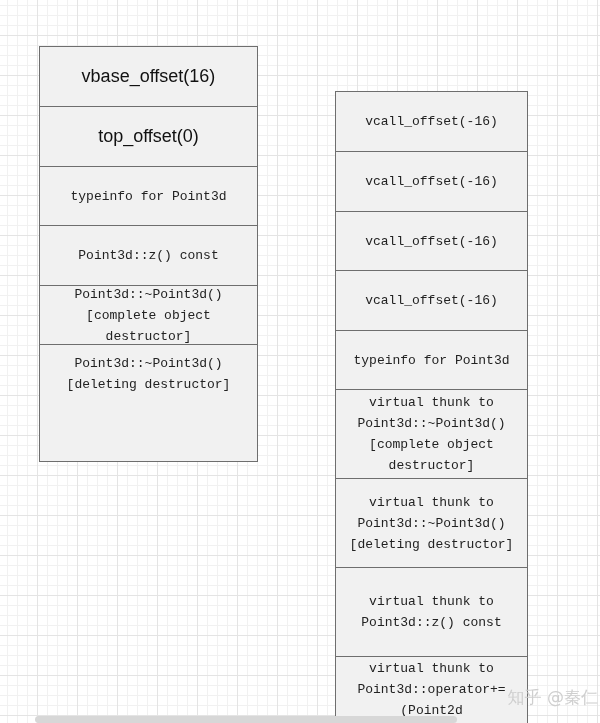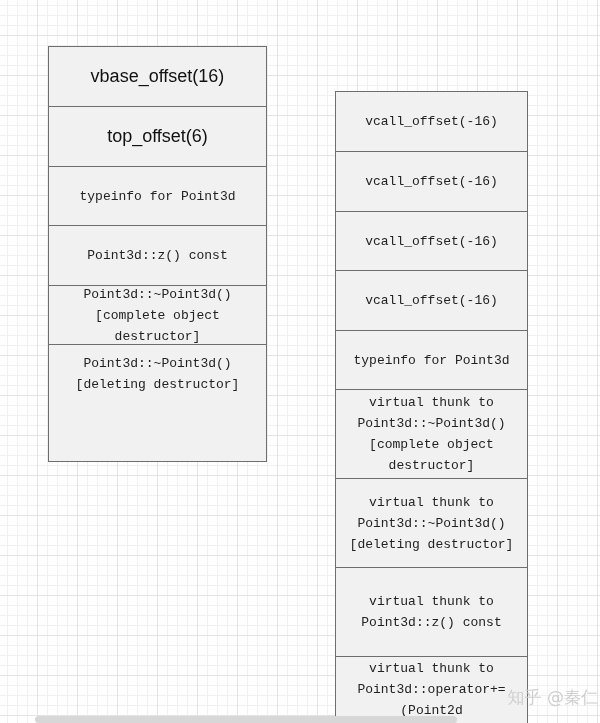--- a/index.html
+++ b/index.html
@@ -20,37 +20,37 @@
     border:1px solid #6e6e6e; background:#f1f1f1;
   }
   .cell {
     box-sizing:border-box; border-top:1px solid #6e6e6e;
     display:flex; align-items:center; justify-content:center;
     text-align:center; color:#222; font-size:13px; line-height:21px;
     white-space:pre-line; overflow:visible;
   }
   .cell:first-child { border-top:none; }
   .sans { font-family: "Liberation Sans", sans-serif; font-size:18px; color:#111; }
-  #left { left:48px; top:46px; width:219px; height:416px; }
+  #left { left:39px; top:46px; width:219px; height:416px; }
   #right { left:335px; top:46px; width:193px; height:653px;margin-top:45px; }
   .watermark {
     position:absolute; right:2px; top:686px;
     font-family:"DejaVu Sans", sans-serif; font-size:17px; color:#cfcfcf;
   }
   .scrollbar {
     position:absolute; left:35px; top:716px; width:422px; height:7px;
     background:#d7d7d7; border-radius:4px;
   }
 </style>
 </head>
 <body>
 
 <div class="table" id="left">
   <div class="cell sans" style="height:59px">vbase_offset(16)</div>
-  <div class="cell sans" style="height:60px">top_offset(6)</div>
+  <div class="cell sans" style="height:60px">top_offset(0)</div>
   <div class="cell" style="height:59px">typeinfo for Point3d</div>
   <div class="cell" style="height:60px">Point3d::z() const</div>
   <div class="cell" style="height:59px">Point3d::~Point3d()
 [complete object
 destructor]</div>
   <div class="cell" style="height:58px">Point3d::~Point3d()
 [deleting destructor]</div>
 </div>
 
 <div class="table" id="right">

